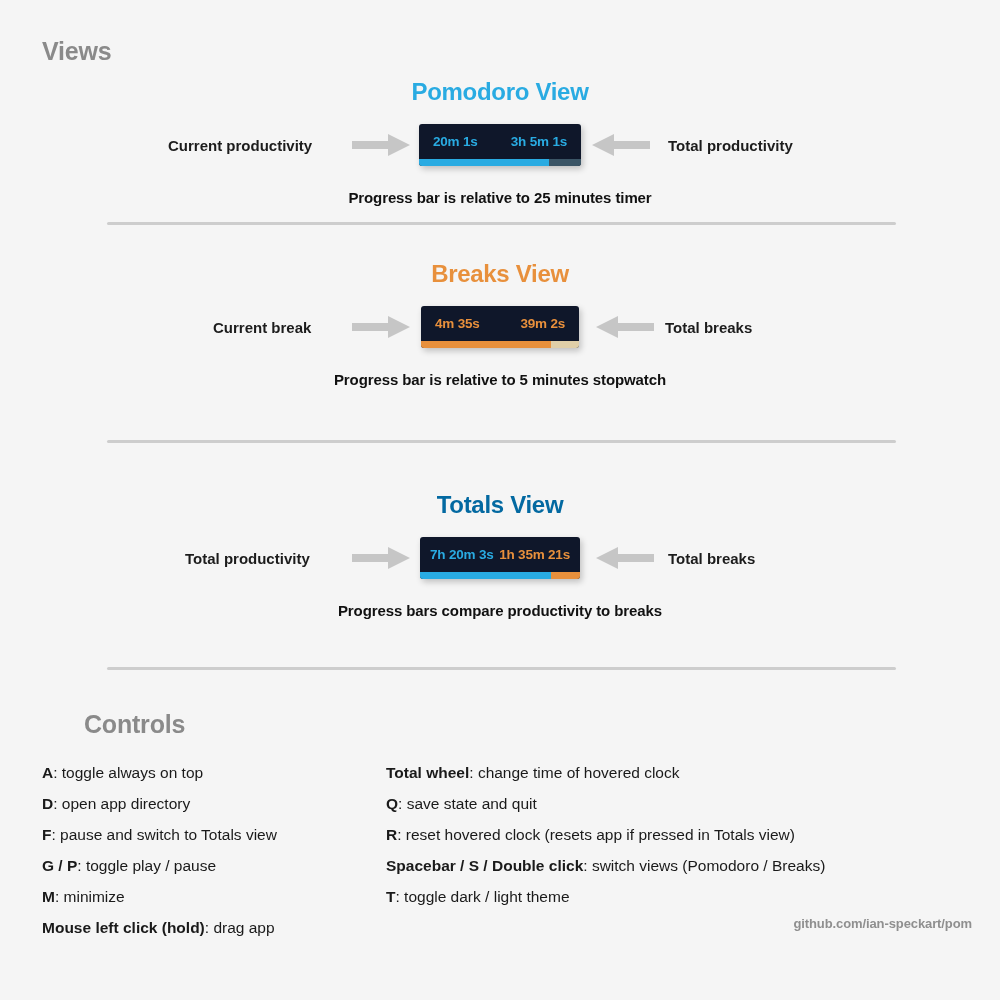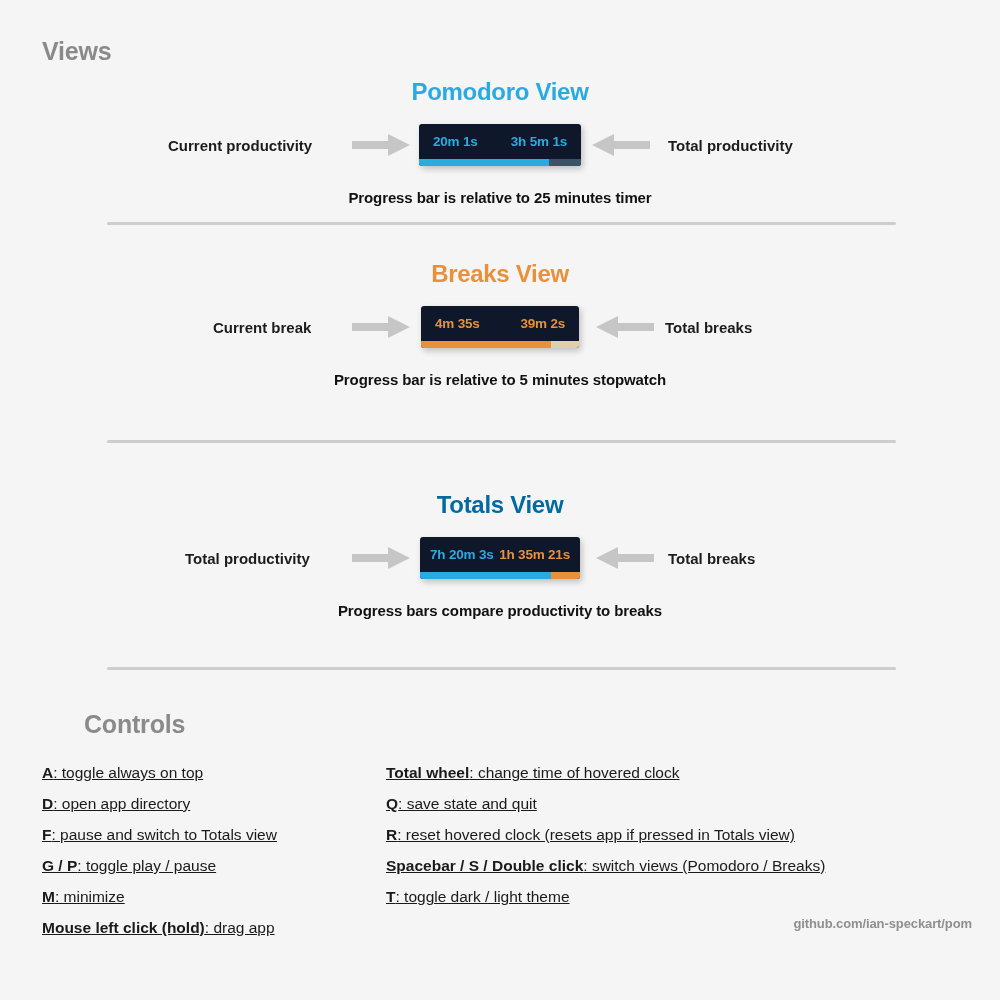--- a/index.html
+++ b/index.html
@@ -114,21 +114,20 @@
     width: 789px;
   }
 
   
   .controls-col { position: absolute; }
   .ctrl-item {
     font-size: 15.5px;
     color: #1a1a1a;
     margin-bottom: 13px;
     white-space: nowrap;
-    text-decoration: underline;
   }
   .ctrl-item .k { font-weight: bold; }
 
   .footer {
     position: absolute;
     right: 28px;
     bottom: 25px;
     font-size: 13px;
     font-weight: bold;
     color: #8f8f8f;

